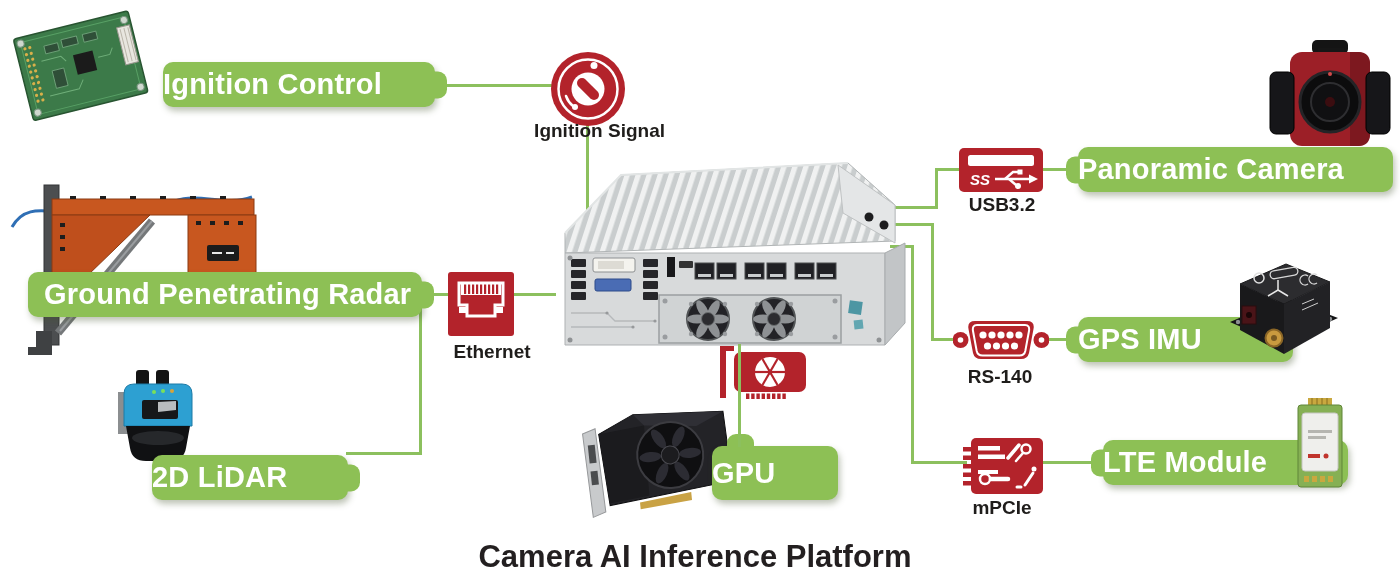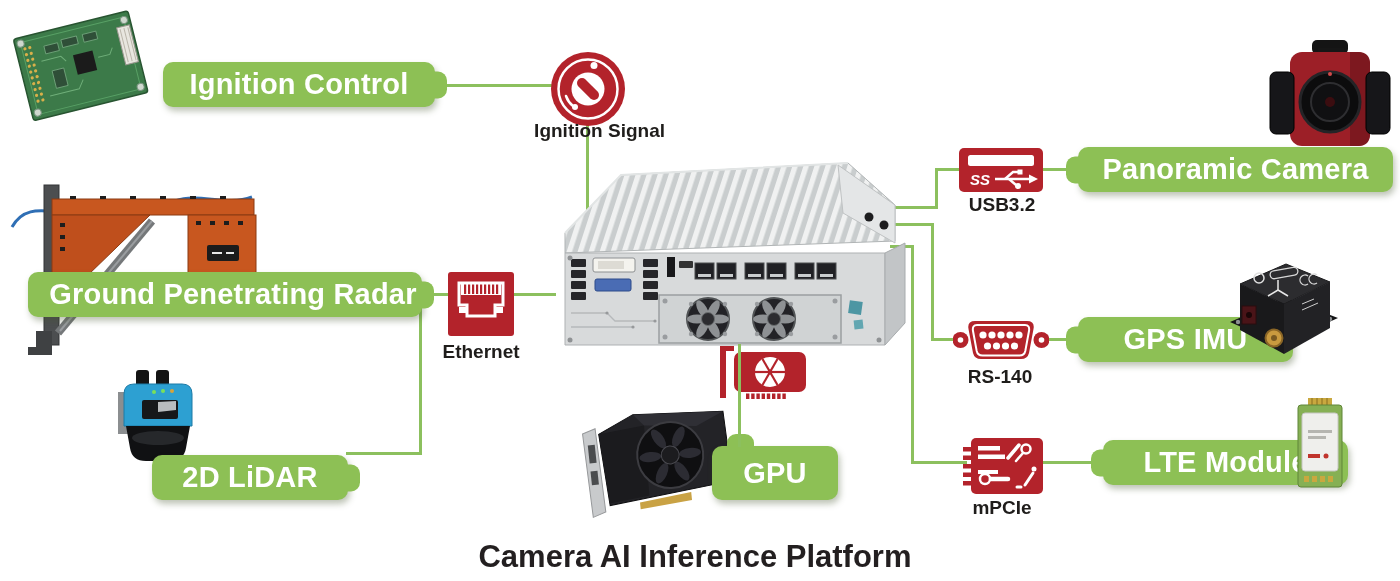--- a/index.html
+++ b/index.html
@@ -4,21 +4,21 @@
 <style>
   html,body{margin:0;padding:0;background:#fff;}
   #stage{position:relative;width:1400px;height:581px;background:#fff;overflow:hidden;
          font-family:"Liberation Sans",sans-serif;}
   .cline{position:absolute;background:var(--line-green,#8cc05e);z-index:1;}
   .cline.over{z-index:5;}
   .photo{position:absolute;z-index:2;}
   .icon{position:absolute;z-index:4;}
   .lbl{position:absolute;z-index:3;height:45px;background:var(--label-green,#8dc055);
        border-radius:10px;color:#fff;font-weight:bold;font-size:29px;
-       display:flex;align-items:center;justify-content:center;
+       display:flex;align-items:center;
        box-shadow:2px 4px 6px rgba(70,85,45,.35);letter-spacing:.2px;}
   .tab{position:absolute;background:var(--label-green,#8dc055);}
   .tab.r{width:13px;height:27px;right:-12px;top:50%;transform:translateY(-50%);border-radius:0 9px 9px 0;}
   .tab.l{width:13px;height:27px;left:-12px;top:50%;transform:translateY(-50%);border-radius:9px 0 0 9px;}
   .tab.t{width:27px;height:13px;top:-12px;left:15px;border-radius:9px 9px 0 0;}
   .cap{position:absolute;z-index:4;text-align:center;font-size:19px;font-weight:bold;
        color:var(--caption-dark,#1f1d1b);}
   .title{position:absolute;left:0;right:10px;top:539px;text-align:center;z-index:3;
          font-size:31px;font-weight:bold;color:var(--text-dark,#231f20);}
   .rf{fill:var(--icon-red,#b3232b);}
@@ -367,21 +367,21 @@
         <rect x="32" y="12" width="2.2" height="10"></rect>
         <rect x="36" y="12" width="2.2" height="10"></rect>
         <rect x="40" y="12" width="2.2" height="10"></rect>
         <rect x="44" y="12" width="2.2" height="10"></rect>
         <rect x="48" y="12" width="2.2" height="10"></rect>
     </g>
     <path d="M11,11 H55 V33 H47 V44 H19 V33 H11 Z" class="ws" stroke-width="3"></path>
     <rect x="11" y="35" width="9" height="6" class="wf"></rect>
     <rect x="46" y="35" width="9" height="6" class="wf"></rect>
   </svg>
-  <div class="cap" style="left:418px;top:341px;width:126px;">Ethernet</div>
+  <div class="cap" style="left:429px;top:341px;width:126px;">Ethernet</div>
 
   <svg class="icon" style="left:959px;top:148px;" width="84" height="44" viewBox="0 0 84 44">
     <rect width="84" height="44" rx="5" class="rf"></rect>
     <rect x="9" y="7" width="66" height="11" rx="2.5" class="wf"></rect>
     <text x="11" y="37" font-size="15" font-style="italic" font-weight="bold" fill="#fff">SS</text>
     <line x1="36" y1="31" x2="72" y2="31" class="ws" stroke-width="2.4"></line>
     <polygon points="70,26.5 79,31 70,35.5" class="wf"></polygon>
     <polyline points="46,31 54,24 60,24" class="ws" stroke-width="2.4"></polyline>
     <rect x="58.5" y="21.5" width="5" height="5" class="wf"></rect>
     <polyline points="50,31 57,37" class="ws" stroke-width="2.4"></polyline>

